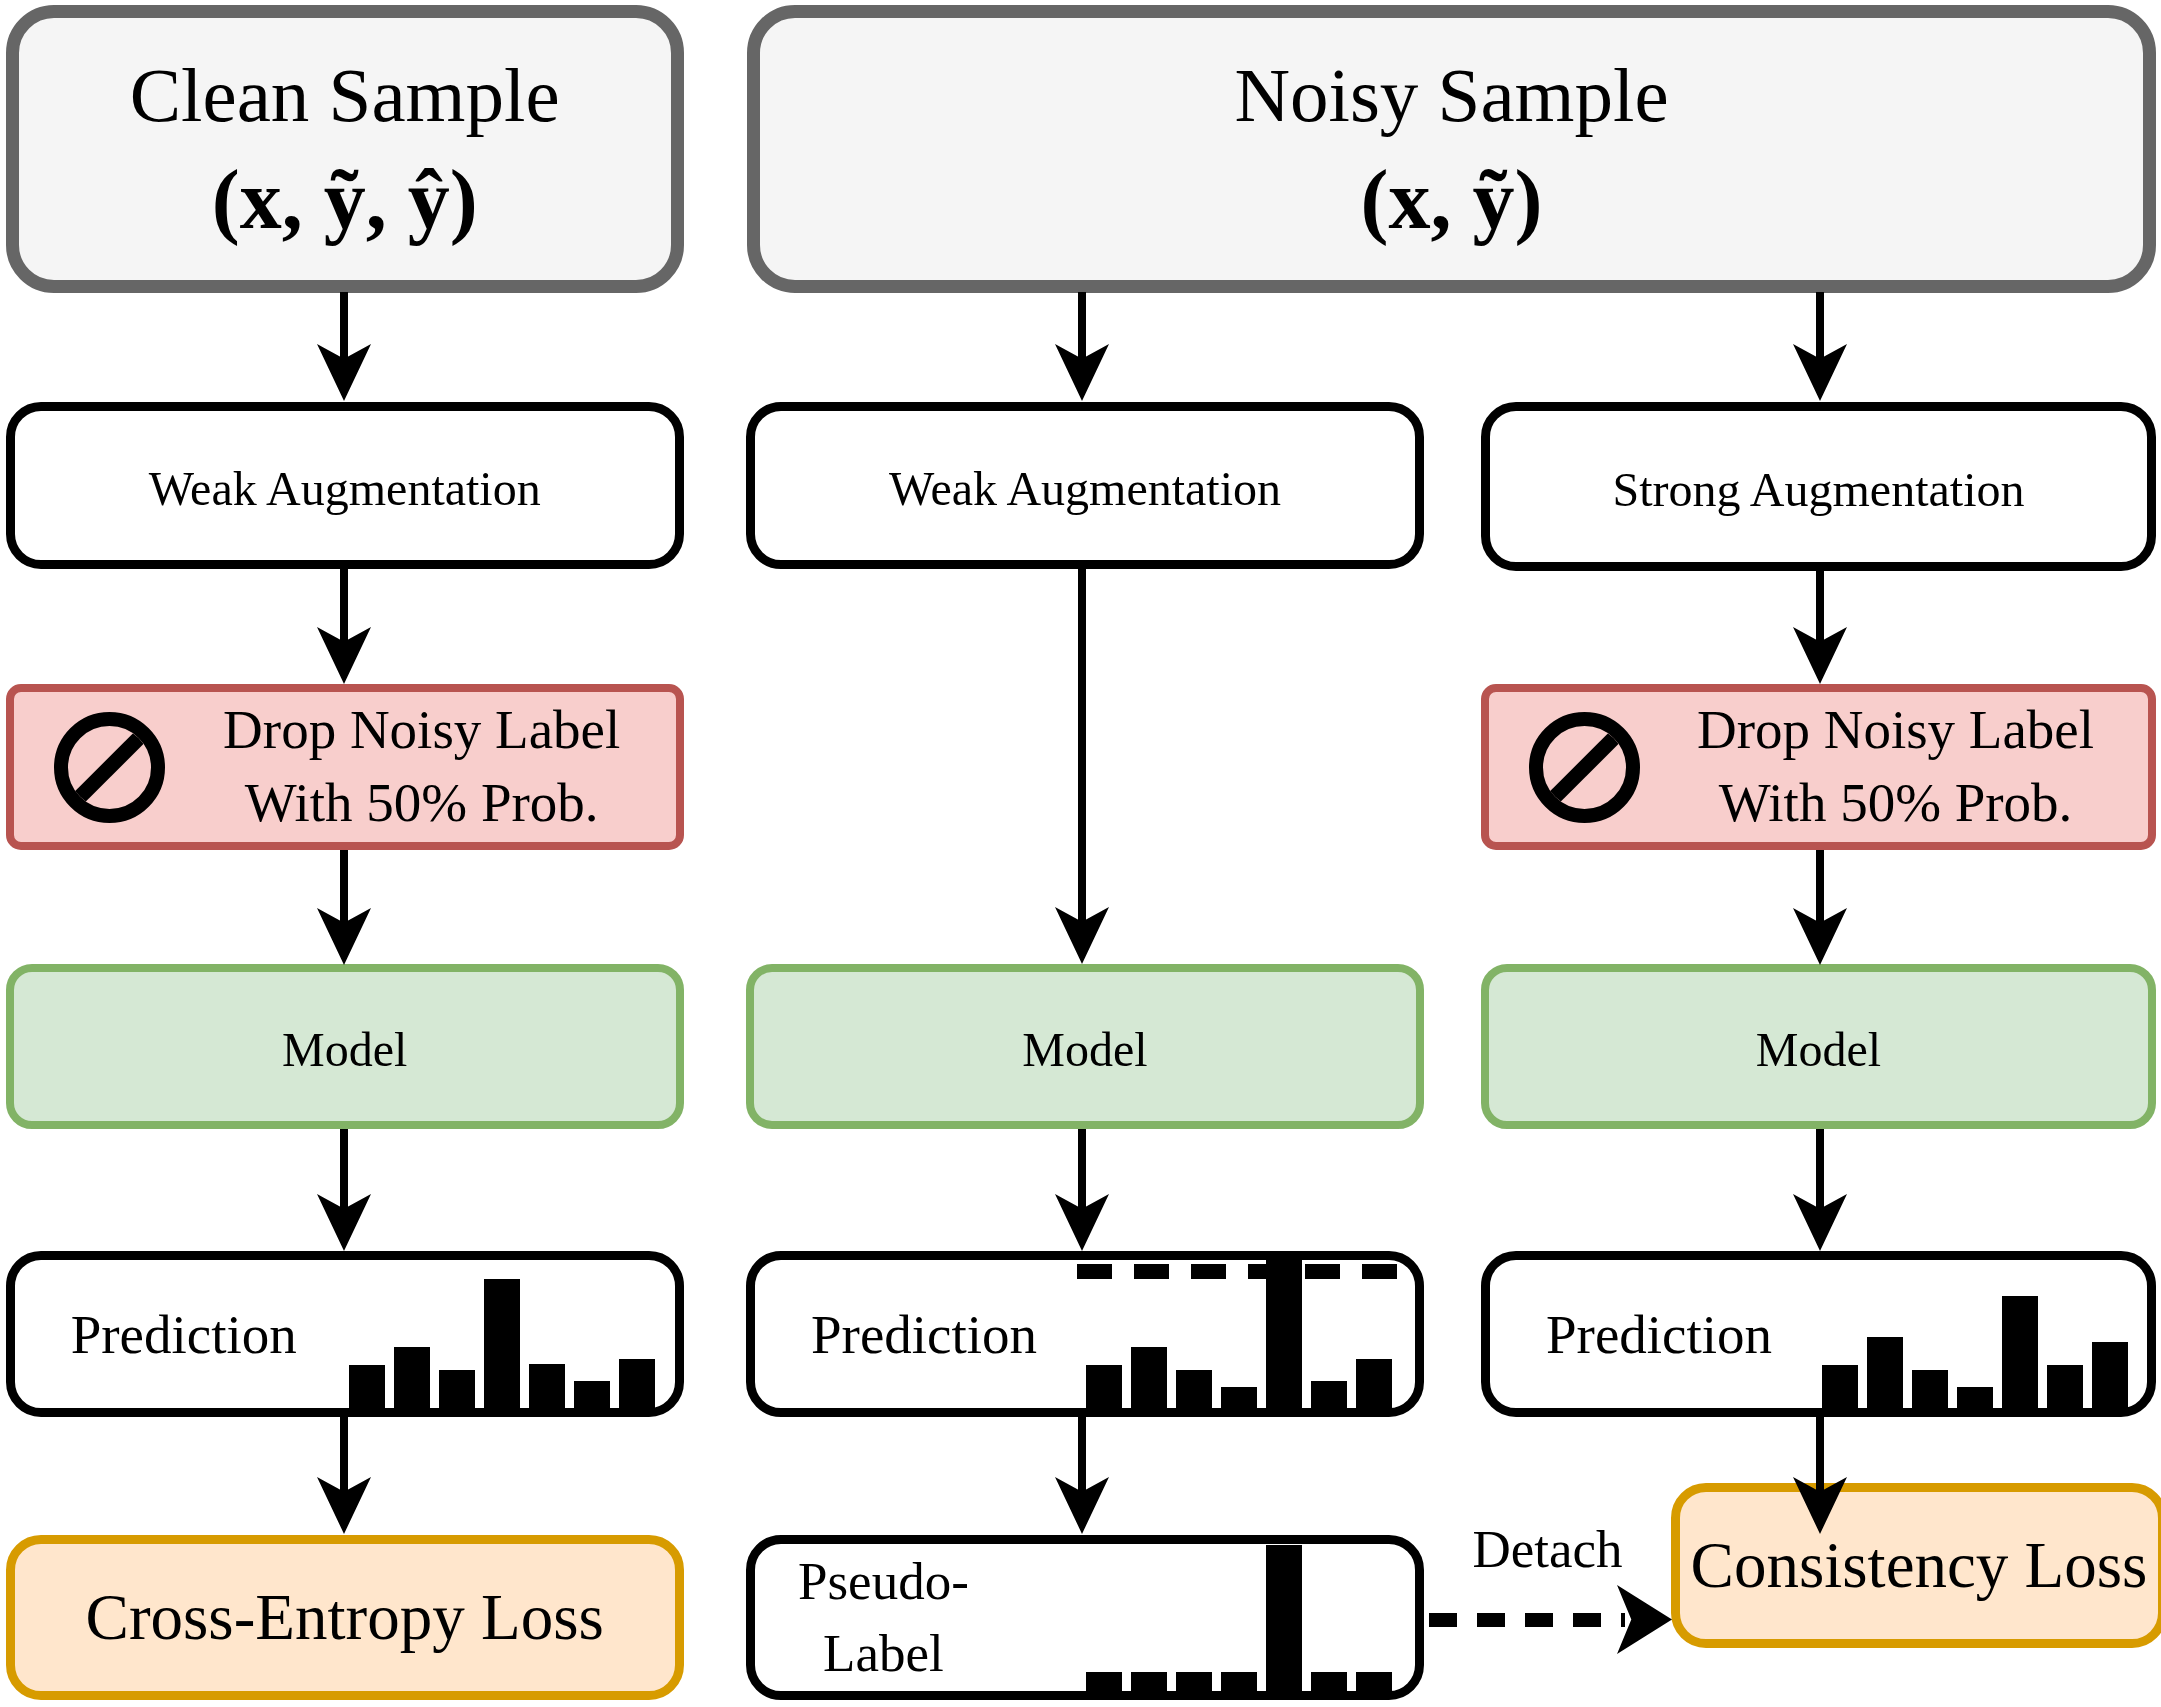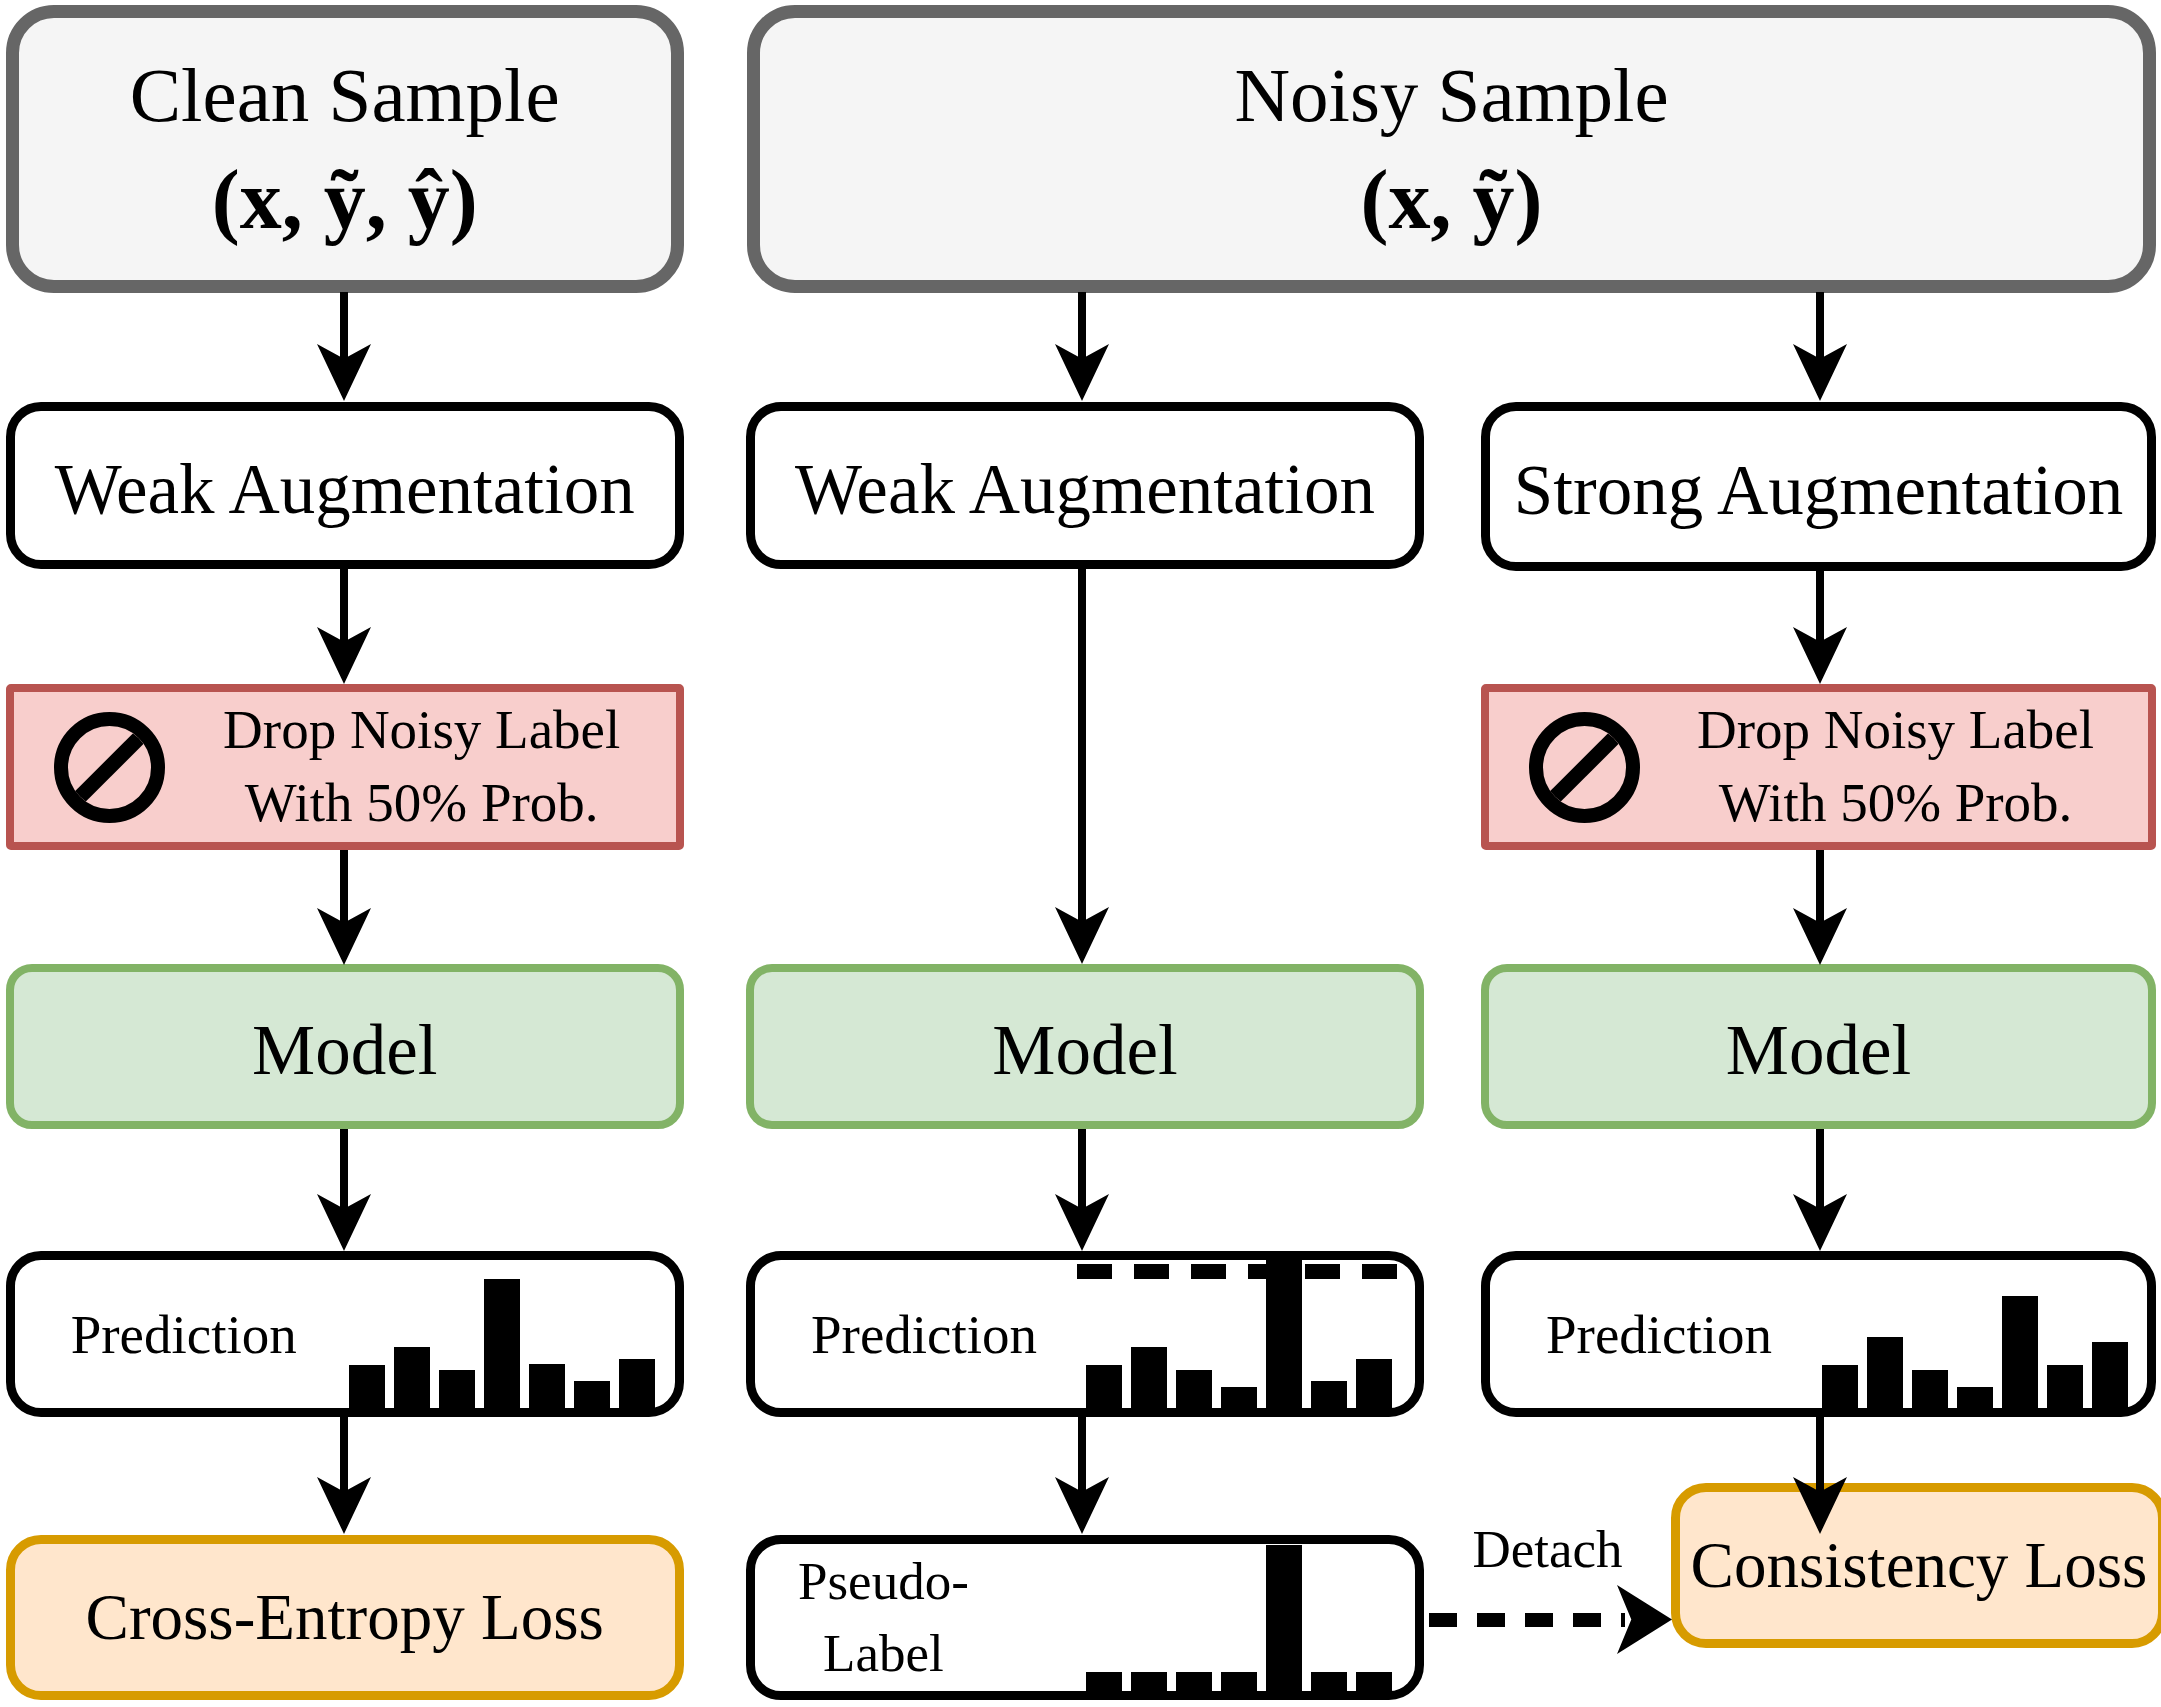--- a/index.html
+++ b/index.html
@@ -27,39 +27,39 @@
     gap:21.6px;
   }
   .box.plain{
     background:var(--plain-fill);
     border:9px solid var(--plain-border);
     border-radius:35px;
   }
   .box.drop{
     background:var(--drop-fill);
     border:8.5px solid var(--drop-border);
-    border-radius:5px;
+    border-radius:15px;
     justify-content:space-between;
     padding:0 34px 0 40px;
     gap:37px;
     text-align:center;
   }
   .box.model{
     background:var(--model-fill);
     border:8.5px solid var(--model-border);
     border-radius:26px;
   }
   .box.loss{
     background:var(--loss-fill);
     border:9px solid var(--loss-border);
     border-radius:35px;
   }
   .sample-title{font-size:77px;line-height:1.05;}
   .sample-math{font-size:84px;font-weight:bold;line-height:1.0;}
-  .boxlabel{font-size:71px;line-height:1.05;margin-top:8px;}
+  .boxlabel{font-size:48px;line-height:1.05;margin-top:8px;}
   .losslabel{font-size:65px;line-height:1.05;}
   .droptext{flex:1;font-size:55px;line-height:1.32;}
   .no-icon{
     width:111px;height:111px;flex:none;
     box-sizing:border-box;
     border:14.8px solid #000;
     border-radius:50%;
     position:relative;
     overflow:hidden;
   }

